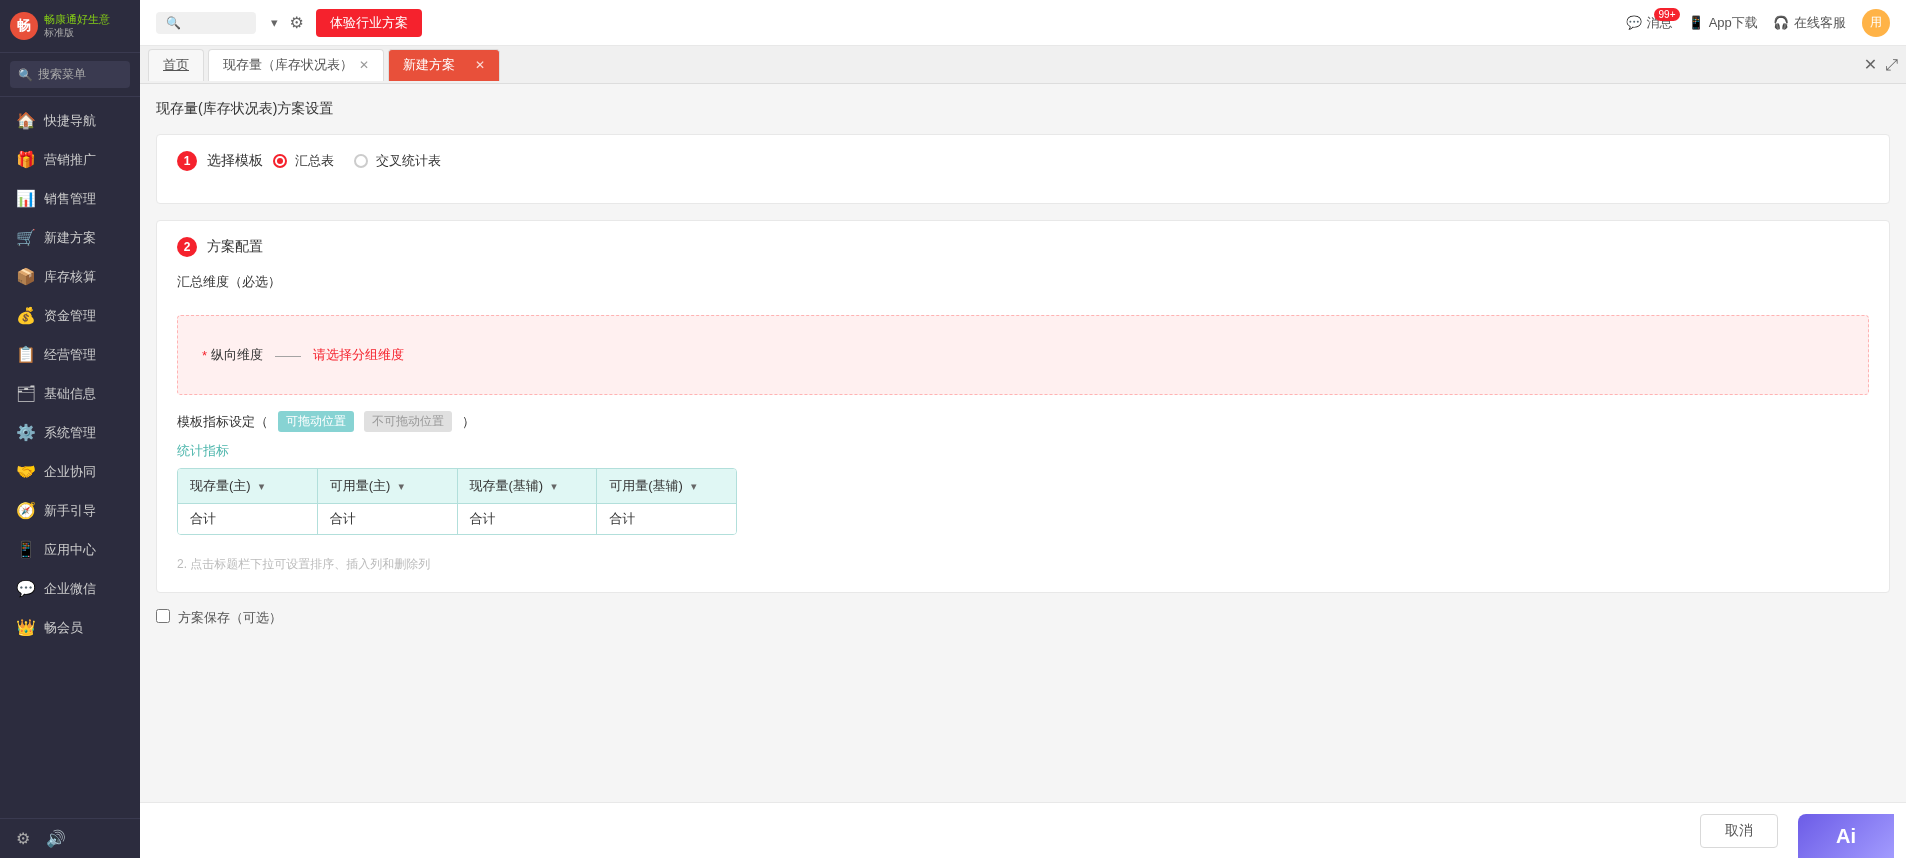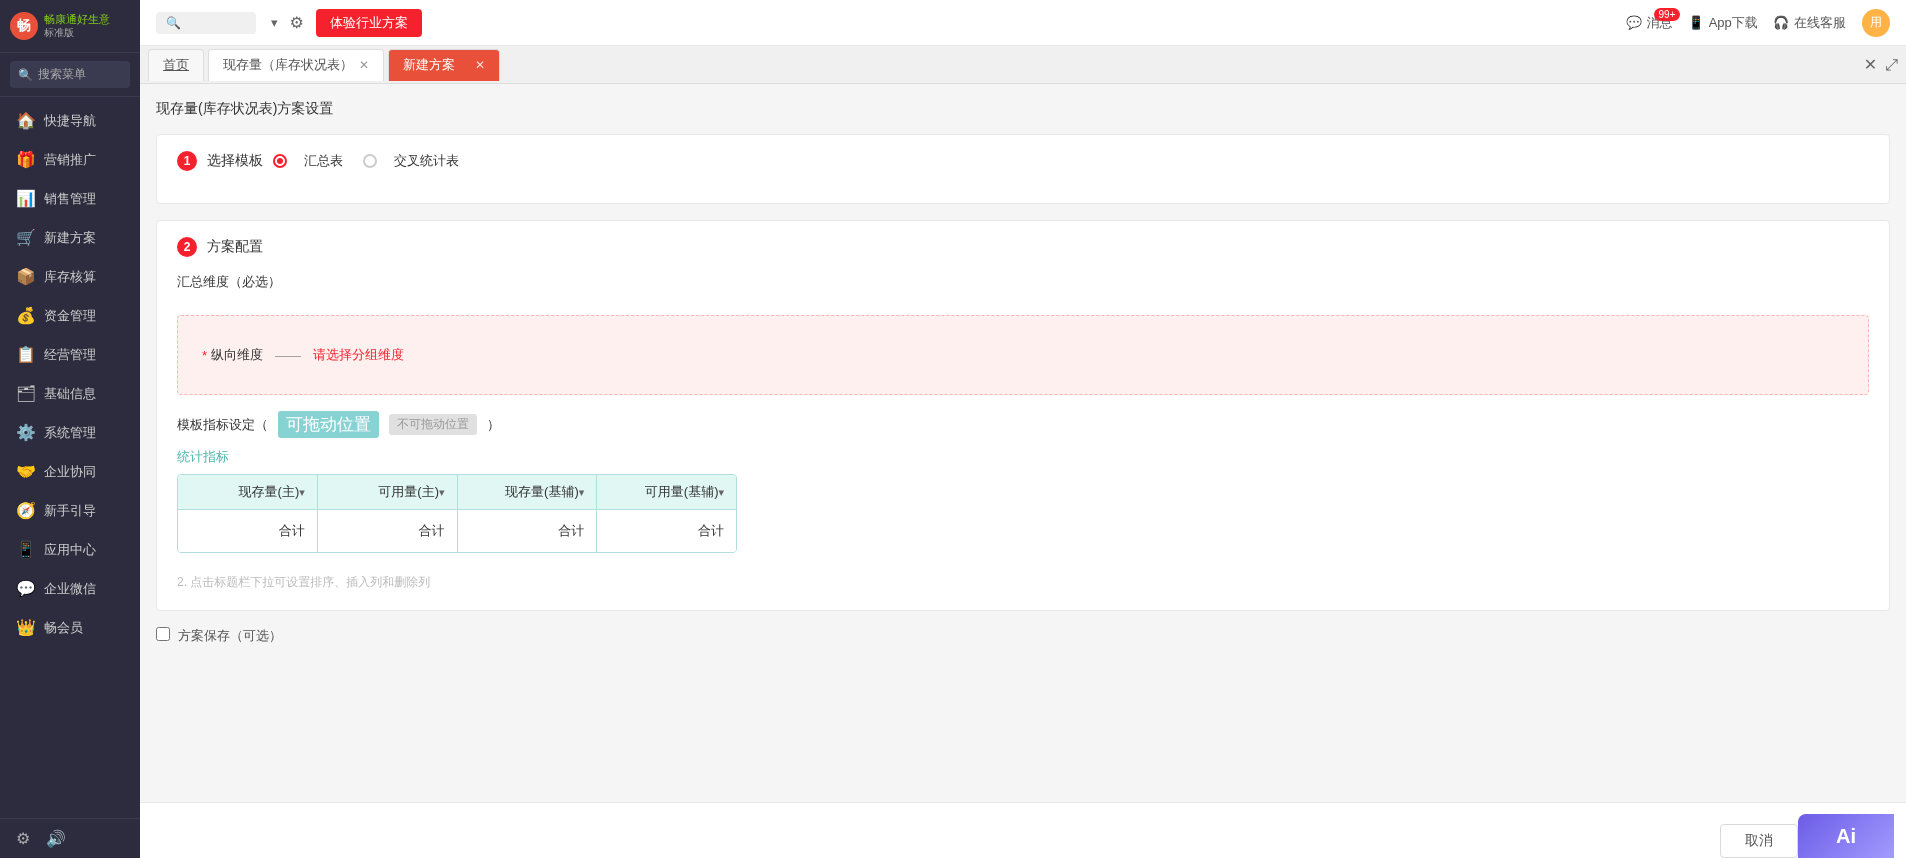--- a/index.html
+++ b/index.html
@@ -200,21 +200,21 @@
       align-items: center;
       justify-content: center;
       font-size: 12px;
       font-weight: bold;
       flex-shrink: 0;
     }
     .section-title { font-size: 14px; color: #333; font-weight: 500; }
 
     
     .template-row { display: flex; align-items: center; gap: 20px; }
-    .radio-option { display: flex; align-items: center; gap: 17px; cursor: pointer; }
+    .radio-option { display: flex; align-items: center; gap: 8px; cursor: pointer; }
     .radio-dot {
       width: 14px;
       height: 14px;
       border-radius: 50%;
       border: 2px solid #ccc;
       display: flex;
       align-items: center;
       justify-content: center;
     }
     .radio-dot.selected { border-color: #f5222d; }
@@ -241,21 +241,21 @@
       display: flex;
       align-items: center;
     }
     .dimension-required { color: #f5222d; margin-right: 4px; }
     .dimension-text { color: #333; font-size: 13px; }
     .dimension-arrow { margin: 0 12px; color: #999; }
     .dimension-placeholder { color: #f5222d; font-size: 13px; }
 
     
     .indicator-label { font-size: 13px; color: #333; margin-bottom: 10px; display: flex; align-items: center; gap: 10px; }
-    .drag-badge { background: #87d3d3; border-radius: 3px; padding: 2px 8px; font-size: 17px; color: #fff; }
+    .drag-badge { background: #87d3d3; border-radius: 3px; padding: 2px 8px; font-size: 12px; color: #fff; }
     .no-drag-badge { background: #e0e0e0; border-radius: 3px; padding: 2px 8px; font-size: 12px; color: #999; }
 
     .stats-section-title { color: #4db6ac; font-size: 13px; margin-bottom: 8px; font-weight: 500; }
 
     .stats-table {
       border: 1px solid #b2dfdb;
       border-radius: 4px;
       overflow: hidden;
       display: inline-block;
       min-width: 560px;
@@ -267,30 +267,30 @@
     .stats-col {
       flex: 1;
       border-right: 1px solid #b2dfdb;
       text-align: center;
     }
     .stats-col:last-child { border-right: none; }
     .stats-col-header {
       padding: 8px 12px;
       display: flex;
       align-items: center;
-      justify-content: flex-end;
-      gap: 0;
+      justify-content: flex-start;
+      gap: 8px;
       font-size: 13px;
       color: #333;
       border-bottom: 1px solid #b2dfdb;
     }
     .stats-col-header .chevron { color: #666; font-size: 11px; }
     .stats-col-body {
-      padding: 12px 12px;
-      text-align: right;
+      padding: 6px 12px;
+      text-align: left;
       font-size: 13px;
       color: #333;
       background: #fff;
     }
 
     .tips-section {
       margin-top: 16px;
       color: #bbb;
       font-size: 12px;
       line-height: 1.8;
@@ -312,24 +312,24 @@
       border: 1px solid #ccc;
       background: #fff;
     }
 
     
     .footer-bar {
       height: 56px;
       background: #fff;
       border-top: 1px solid #e8e8e8;
       display: flex;
-      align-items: flex-end;
+      align-items: center;
       justify-content: flex-end;
       padding: 0 24px;
-      gap: 8px;
+      gap: 28px;
       flex-shrink: 0;
     }
     .btn-cancel {
       background: #fff;
       border: 1px solid #d9d9d9;
       border-radius: 4px;
       padding: 7px 24px;
       font-size: 14px;
       color: #555;
       cursor: pointer;

